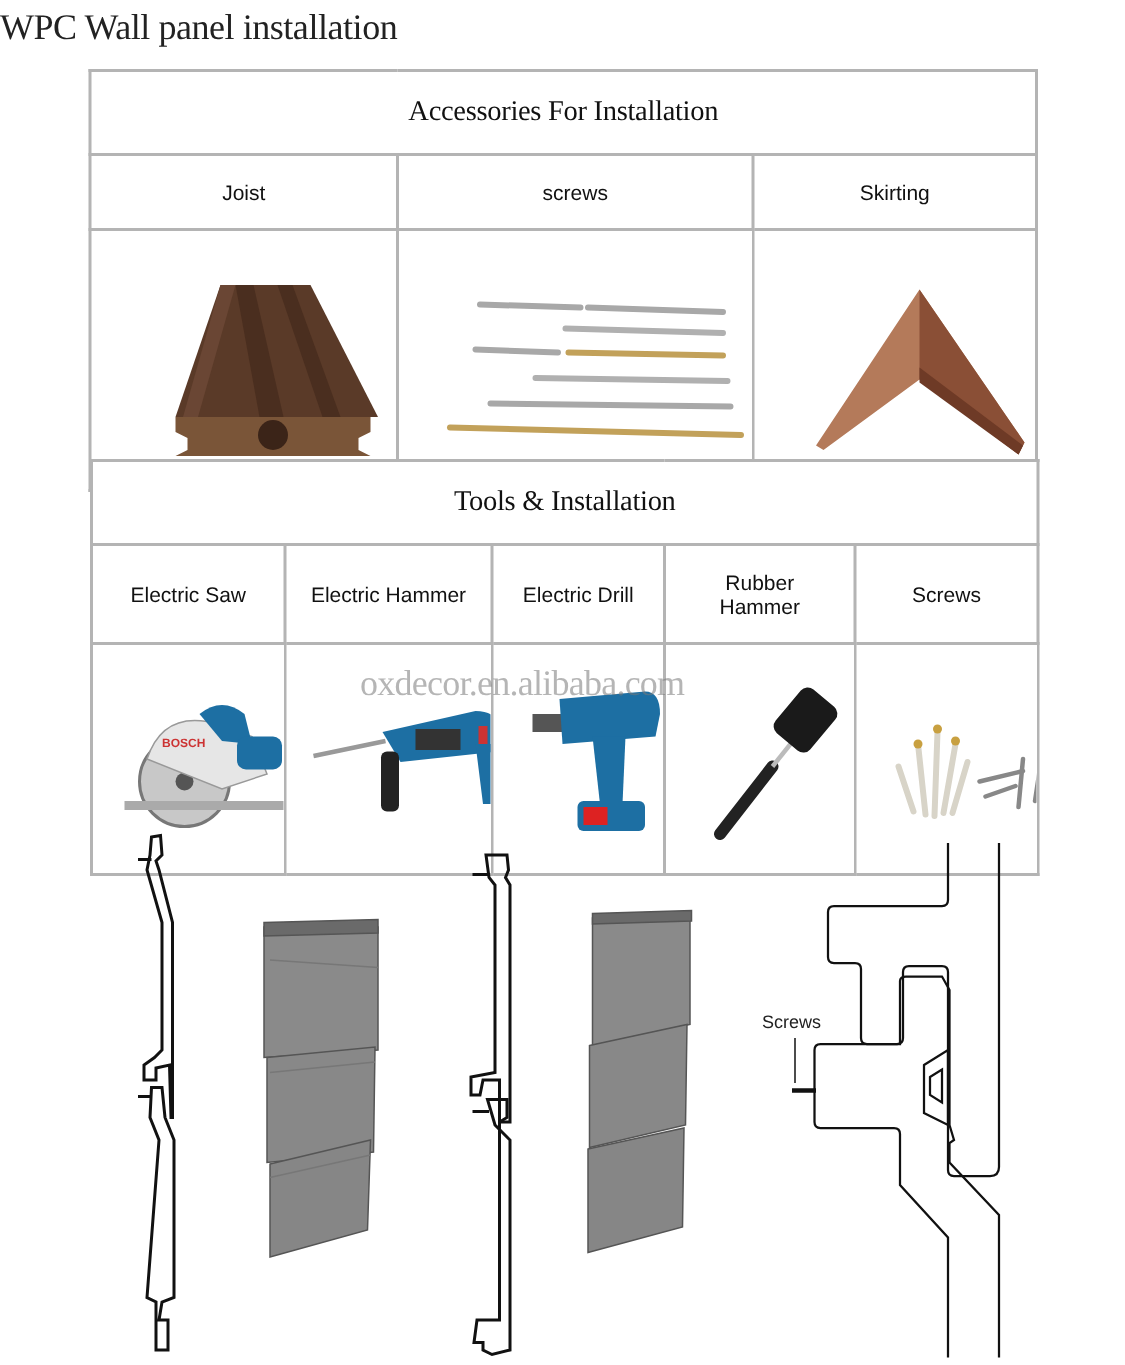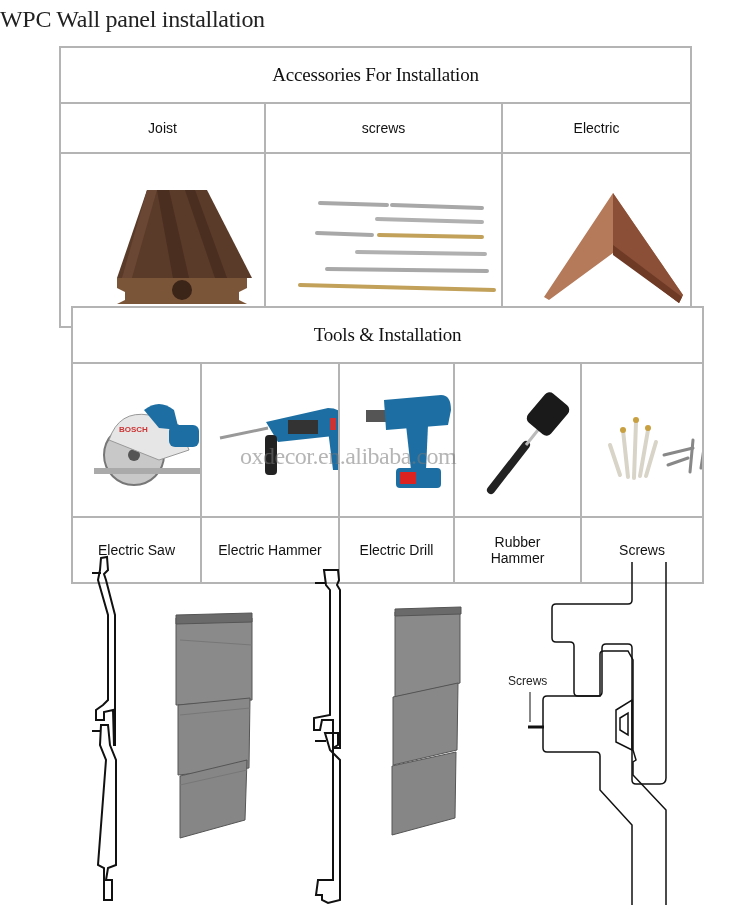--- a/index.html
+++ b/index.html
@@ -5,21 +5,21 @@
   html, body { margin:0; padding:0; background:#ffffff; }
   body { width:750px; height:910px; position:relative; overflow:hidden; font-family:"Liberation Sans", sans-serif; color:#111; }
   .title { position:absolute; left:0; top:6px; width:750px; font-family:"Liberation Serif", "DejaVu Serif", serif; font-size:24px; letter-spacing:-0.3px; color:#222; }
   table.grid { position:absolute; border-collapse:collapse; table-layout:fixed; }
   table.grid td { border:2px solid #b4b4b4; text-align:center; padding:16px; vertical-align:middle; background:#fff; }
   .sec-head { font-family:"Liberation Serif", "DejaVu Serif", serif; font-size:19px; color:#111; letter-spacing:-0.2px; }
   .lbl { font-size:14px; color:#111; }
   .cell-img { position:relative; overflow:hidden; }
   .cell-img svg { display:block; margin:0 auto; }
   #t1 { left:59px; top:46px; width:631px; }
-  #t2 { left:71px; top:306px; width:631px; }
+  #t2 { left:60px; top:306px; width:631px; }
   .watermark { position:absolute; left:240px; top:443px; font-size:24px; color:rgba(120,120,120,0.55); letter-spacing:-0.5px; pointer-events:none; font-family:Liberation Serif, serif; }
   .diagrams { position:absolute; left:0; top:550px; width:750px; height:360px; }
   .screws-label { position:absolute; left:508px; top:674px; font-size:12px; color:#222; }
 </style>
 </head>
 <body>
 
 <div class="title">WPC Wall panel installation</div>
 
 <table class="grid" id="t1">
@@ -28,21 +28,21 @@
       <col style="width:237px">
       <col style="width:189px">
     </colgroup>
   <tbody>
       <tr style="height:51px">
     <td colspan="3" class="sec-head">Accessories For Installation</td>
   </tr>
   <tr style="height:39px">
     <td class="lbl">Joist</td>
     <td class="lbl">screws</td>
-    <td class="lbl">Electric</td>
+    <td class="lbl">Skirting</td>
   </tr>
   <tr style="height:151px">
     <td class="cell-img">
       <svg width="180" height="140" viewBox="0 0 180 140">
         <polygon points="70,20 130,20 175,108 40,108" fill="#5a3a28"></polygon>
         <polygon points="80,20 92,20 112,108 96,108" fill="#4a2e1f"></polygon>
         <polygon points="108,20 118,20 150,108 138,108" fill="#4a2e1f"></polygon>
         <polygon points="70,20 80,20 55,108 45,108" fill="#6a4634"></polygon>
         <path d="M40,108 L170,108 L170,118 L162,122 L162,130 L170,134 L40,134 L48,130 L48,122 L40,118 Z" fill="#7a5538"></path>
         <circle cx="105" cy="120" r="10" fill="#3b2418"></circle>
@@ -77,20 +77,27 @@
   <colgroup>
       <col style="width:129px">
       <col style="width:138px">
       <col style="width:115px">
       <col style="width:127px">
       <col style="width:122px">
     </colgroup>
   <tbody>
       <tr style="height:51px">
     <td colspan="5" class="sec-head">Tools &amp; Installation</td>
+  </tr>
+  <tr style="height:39px">
+    <td class="lbl">Electric Saw</td>
+    <td class="lbl">Electric Hammer</td>
+    <td class="lbl">Electric Drill</td>
+    <td class="lbl">Rubber Hammer</td>
+    <td class="lbl">Screws</td>
   </tr>
   <tr style="height:151px">
     <td class="cell-img">
       <svg width="125" height="120" viewBox="0 0 125 120">
         <circle cx="45" cy="75" r="30" fill="#c8c8c8" stroke="#777" stroke-width="2"></circle>
         <circle cx="45" cy="75" r="6" fill="#555"></circle>
         <path d="M20,60 Q30,30 60,35 L90,45 L100,70 L70,80 Z" fill="#e6e6e6" stroke="#999"></path>
         <path d="M55,30 Q70,18 85,30 L90,50 L70,48 Z" fill="#1d6fa3"></path>
         <rect x="80" y="45" width="30" height="22" rx="6" fill="#1d6fa3"></rect>
         <rect x="5" y="88" width="110" height="6" fill="#aaa"></rect>
@@ -139,27 +146,20 @@
             </g>
         <g stroke="#888" stroke-width="3" stroke-linecap="round">
           <line x1="66" y1="75" x2="95" y2="68"></line>
           <line x1="70" y1="85" x2="90" y2="78"></line>
           <line x1="95" y1="60" x2="92" y2="92"></line>
           <line x1="108" y1="55" x2="103" y2="88"></line>
         </g>
       </svg>
     </td>
   </tr>
-  <tr style="height:39px">
-    <td class="lbl">Electric Saw</td>
-    <td class="lbl">Electric Hammer</td>
-    <td class="lbl">Electric Drill</td>
-    <td class="lbl">Rubber Hammer</td>
-    <td class="lbl">Screws</td>
-  </tr>
 </tbody>
   </table>
 
 <div class="watermark">oxdecor.en.alibaba.com</div>
 
 <svg class="diagrams" width="750" height="360" viewBox="0 550 750 360">
 
   <g fill="none" stroke="#111" stroke-width="2">
     <path d="M101,558 L107,557 L108,570 L104,574 L106,580 L115,615 L115,745 L114,745 L113,710 L104,712 L104,720 L96,720 L96,710 L103,705 L108,700 L108,615 L98,580 L100,570 Z"></path>
     <path d="M101,725 L108,725 L110,745 L116,760 L116,865 L108,868 L106,880 L112,880 L112,900 L104,900 L104,868 L98,865 L106,760 L100,745 Z"></path>

